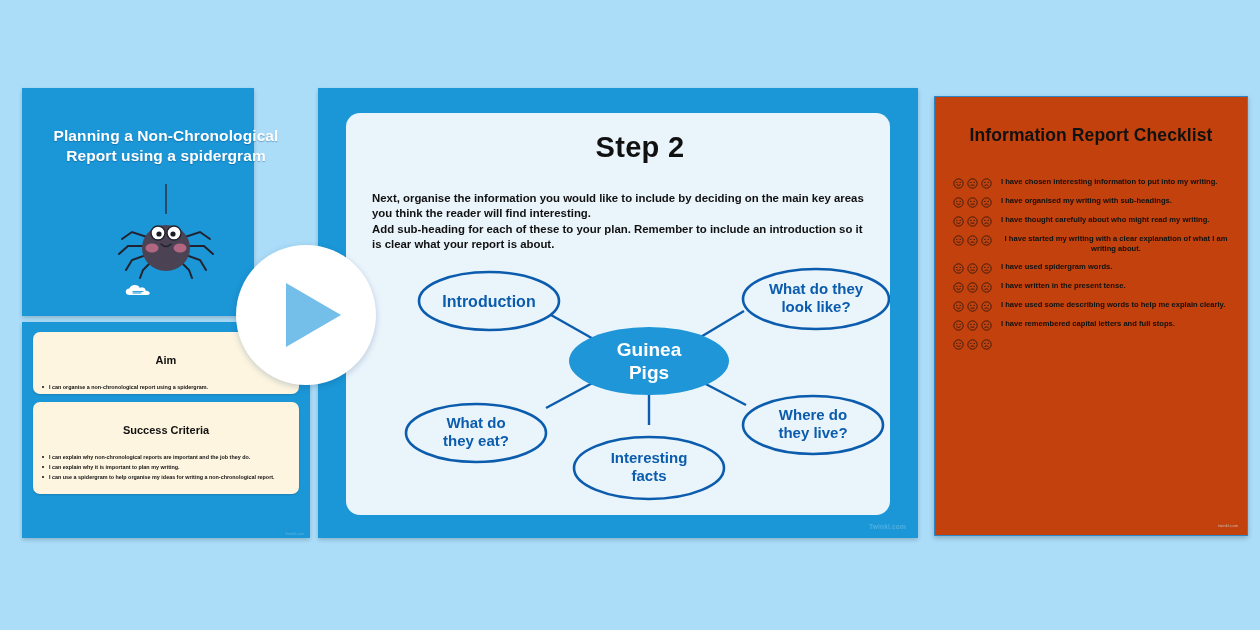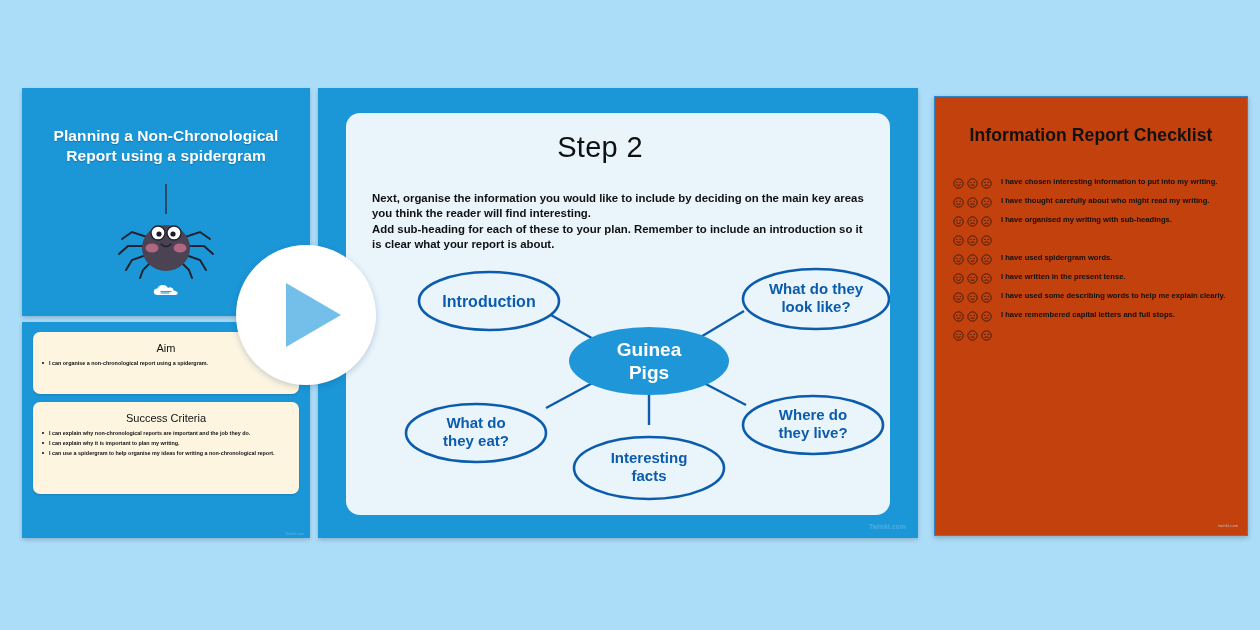--- a/index.html
+++ b/index.html
@@ -13,21 +13,21 @@
   .stage{position:absolute;left:0;top:0;width:1260px;height:630px;}
 
   
   .frame{
     position:absolute;
     background:#1B96D6;
     box-shadow:0 2px 4px rgba(0,0,0,.18);
   }
 
   
-  #title-slide{left:22px;top:88px;width:288px;height:228px;}
+  #title-slide{left:22px;top:88px;width:232px;height:228px;}
   #title-slide .ttl{
     position:absolute;left:12px;top:38px;width:264px;
     text-align:center;color:#FFFFFF;
     font-size:15.5px;font-weight:bold;line-height:1.28;
     letter-spacing:.1px;
     text-shadow:0 1px 1px rgba(0,60,110,.35);
   }
   .spider-wrap{position:absolute;left:0;top:96px;width:288px;height:100px;}
   .twinkl-cloud{
     position:absolute;left:50%;top:196px;transform:translateX(-50%);
@@ -36,22 +36,22 @@
 
   
   #objectives-slide{left:22px;top:322px;width:288px;height:216px;}
   .card{
     position:absolute;background:#FDF5E0;border-radius:7px;
     box-shadow:0 1px 2px rgba(0,0,0,.14);
   }
   #aim-card{left:11px;top:10px;width:266px;height:62px;}
   #sc-card{left:11px;top:80px;width:266px;height:92px;}
   .card h3{
-    margin:4px;padding:6px 0 2px 0;text-align:center;
-    font-size:11px;font-weight:normal;color:#111;
+    margin:16px;padding:6px 0 2px 0;text-align:center;
+    font-size:11px;font-weight:bold;color:#111;
   }
   .card ul{margin:0;padding:0 8px 0 16px;list-style:none;}
   .card li{
     position:relative;font-size:5.4px;line-height:1.42;color:#111;
     margin-bottom:2.5px;font-weight:bold;
   }
   .card li:before{
     content:"";position:absolute;left:-7px;top:2px;
     width:1.8px;height:1.8px;background:#111;border-radius:50%;
   }
@@ -61,21 +61,21 @@
   }
 
   
   #main-slide{left:318px;top:88px;width:600px;height:450px;}
   #main-inner{
     position:absolute;left:28px;top:25px;width:544px;height:402px;
     background:#EAF4FB;border-radius:14px;
   }
   #step-title{
     position:absolute;left:0;top:18px;width:508px;text-align:center;
-    font-size:29px;font-weight:normal;color:#111;letter-spacing:.3px;
+    font-size:29px;font-weight:bold;color:#111;letter-spacing:.3px;padding-left:40px;
   }
   #step-body{
     position:absolute;left:26px;top:78px;width:500px;
     font-size:11.4px;font-weight:bold;line-height:1.35;color:#111;
   }
   #step-body p{margin:0;}
   #spidergram{position:absolute;left:0;top:140px;width:544px;height:262px;}
   #main-wm{
     position:absolute;right:12px;bottom:8px;
     font-size:6.5px;color:#4fb0e0;font-weight:bold;letter-spacing:.2px;
@@ -271,20 +271,44 @@
               <circle cx="13" cy="8" r="1" fill="#111"></circle>
               <path d="M6.3 13 h7.4" fill="none" stroke="#111" stroke-width="1.3"></path>
             </svg>
           <svg class="f" width="11" height="11" viewBox="0 0 20 20">
               <circle cx="10" cy="10" r="8.5" fill="none" stroke="#111" stroke-width="1.3"></circle>
               <circle cx="7" cy="8" r="1" fill="#111"></circle>
               <circle cx="13" cy="8" r="1" fill="#111"></circle>
               <path d="M6.3 14 q3.7 -3.4 7.4 0" fill="none" stroke="#111" stroke-width="1.3"></path>
             </svg>
         </span>
+        <span class="cl-text">I have organised my writing with sub-headings.</span>
+      </div>
+
+      <div class="cl-row">
+        <span class="faces">
+          <svg class="f" width="11" height="11" viewBox="0 0 20 20">
+              <circle cx="10" cy="10" r="8.5" fill="none" stroke="#111" stroke-width="1.3"></circle>
+              <circle cx="7" cy="8" r="1" fill="#111"></circle>
+              <circle cx="13" cy="8" r="1" fill="#111"></circle>
+              <path d="M6.3 12 q3.7 3.4 7.4 0" fill="none" stroke="#111" stroke-width="1.3"></path>
+            </svg>
+          <svg class="f" width="11" height="11" viewBox="0 0 20 20">
+              <circle cx="10" cy="10" r="8.5" fill="none" stroke="#111" stroke-width="1.3"></circle>
+              <circle cx="7" cy="8" r="1" fill="#111"></circle>
+              <circle cx="13" cy="8" r="1" fill="#111"></circle>
+              <path d="M6.3 13 h7.4" fill="none" stroke="#111" stroke-width="1.3"></path>
+            </svg>
+          <svg class="f" width="11" height="11" viewBox="0 0 20 20">
+              <circle cx="10" cy="10" r="8.5" fill="none" stroke="#111" stroke-width="1.3"></circle>
+              <circle cx="7" cy="8" r="1" fill="#111"></circle>
+              <circle cx="13" cy="8" r="1" fill="#111"></circle>
+              <path d="M6.3 14 q3.7 -3.4 7.4 0" fill="none" stroke="#111" stroke-width="1.3"></path>
+            </svg>
+        </span>
         <span class="cl-text">I have thought carefully about who might read my writing.</span>
       </div>
 
       <div class="cl-row">
         <span class="faces">
           <svg class="f" width="11" height="11" viewBox="0 0 20 20">
               <circle cx="10" cy="10" r="8.5" fill="none" stroke="#111" stroke-width="1.3"></circle>
               <circle cx="7" cy="8" r="1" fill="#111"></circle>
               <circle cx="13" cy="8" r="1" fill="#111"></circle>
               <path d="M6.3 12 q3.7 3.4 7.4 0" fill="none" stroke="#111" stroke-width="1.3"></path>
@@ -295,44 +319,21 @@
               <circle cx="13" cy="8" r="1" fill="#111"></circle>
               <path d="M6.3 13 h7.4" fill="none" stroke="#111" stroke-width="1.3"></path>
             </svg>
           <svg class="f" width="11" height="11" viewBox="0 0 20 20">
               <circle cx="10" cy="10" r="8.5" fill="none" stroke="#111" stroke-width="1.3"></circle>
               <circle cx="7" cy="8" r="1" fill="#111"></circle>
               <circle cx="13" cy="8" r="1" fill="#111"></circle>
               <path d="M6.3 14 q3.7 -3.4 7.4 0" fill="none" stroke="#111" stroke-width="1.3"></path>
             </svg>
         </span>
-        <span class="cl-text">I have organised my writing with sub-headings.</span>
-      </div>
-
-      <div class="cl-row">
-        <span class="faces">
-          <svg class="f" width="11" height="11" viewBox="0 0 20 20">
-              <circle cx="10" cy="10" r="8.5" fill="none" stroke="#111" stroke-width="1.3"></circle>
-              <circle cx="7" cy="8" r="1" fill="#111"></circle>
-              <circle cx="13" cy="8" r="1" fill="#111"></circle>
-              <path d="M6.3 12 q3.7 3.4 7.4 0" fill="none" stroke="#111" stroke-width="1.3"></path>
-            </svg>
-          <svg class="f" width="11" height="11" viewBox="0 0 20 20">
-              <circle cx="10" cy="10" r="8.5" fill="none" stroke="#111" stroke-width="1.3"></circle>
-              <circle cx="7" cy="8" r="1" fill="#111"></circle>
-              <circle cx="13" cy="8" r="1" fill="#111"></circle>
-              <path d="M6.3 13 h7.4" fill="none" stroke="#111" stroke-width="1.3"></path>
-            </svg>
-          <svg class="f" width="11" height="11" viewBox="0 0 20 20">
-              <circle cx="10" cy="10" r="8.5" fill="none" stroke="#111" stroke-width="1.3"></circle>
-              <circle cx="7" cy="8" r="1" fill="#111"></circle>
-              <circle cx="13" cy="8" r="1" fill="#111"></circle>
-              <path d="M6.3 14 q3.7 -3.4 7.4 0" fill="none" stroke="#111" stroke-width="1.3"></path>
-            </svg>
-        </span>
+        <span class="cl-text">I have started my writing with a clear explanation of what I am writing about.</span>
       </div>
 
       <div class="cl-row">
         <span class="faces">
           <svg class="f" width="11" height="11" viewBox="0 0 20 20">
               <circle cx="10" cy="10" r="8.5" fill="none" stroke="#111" stroke-width="1.3"></circle>
               <circle cx="7" cy="8" r="1" fill="#111"></circle>
               <circle cx="13" cy="8" r="1" fill="#111"></circle>
               <path d="M6.3 12 q3.7 3.4 7.4 0" fill="none" stroke="#111" stroke-width="1.3"></path>
             </svg>

